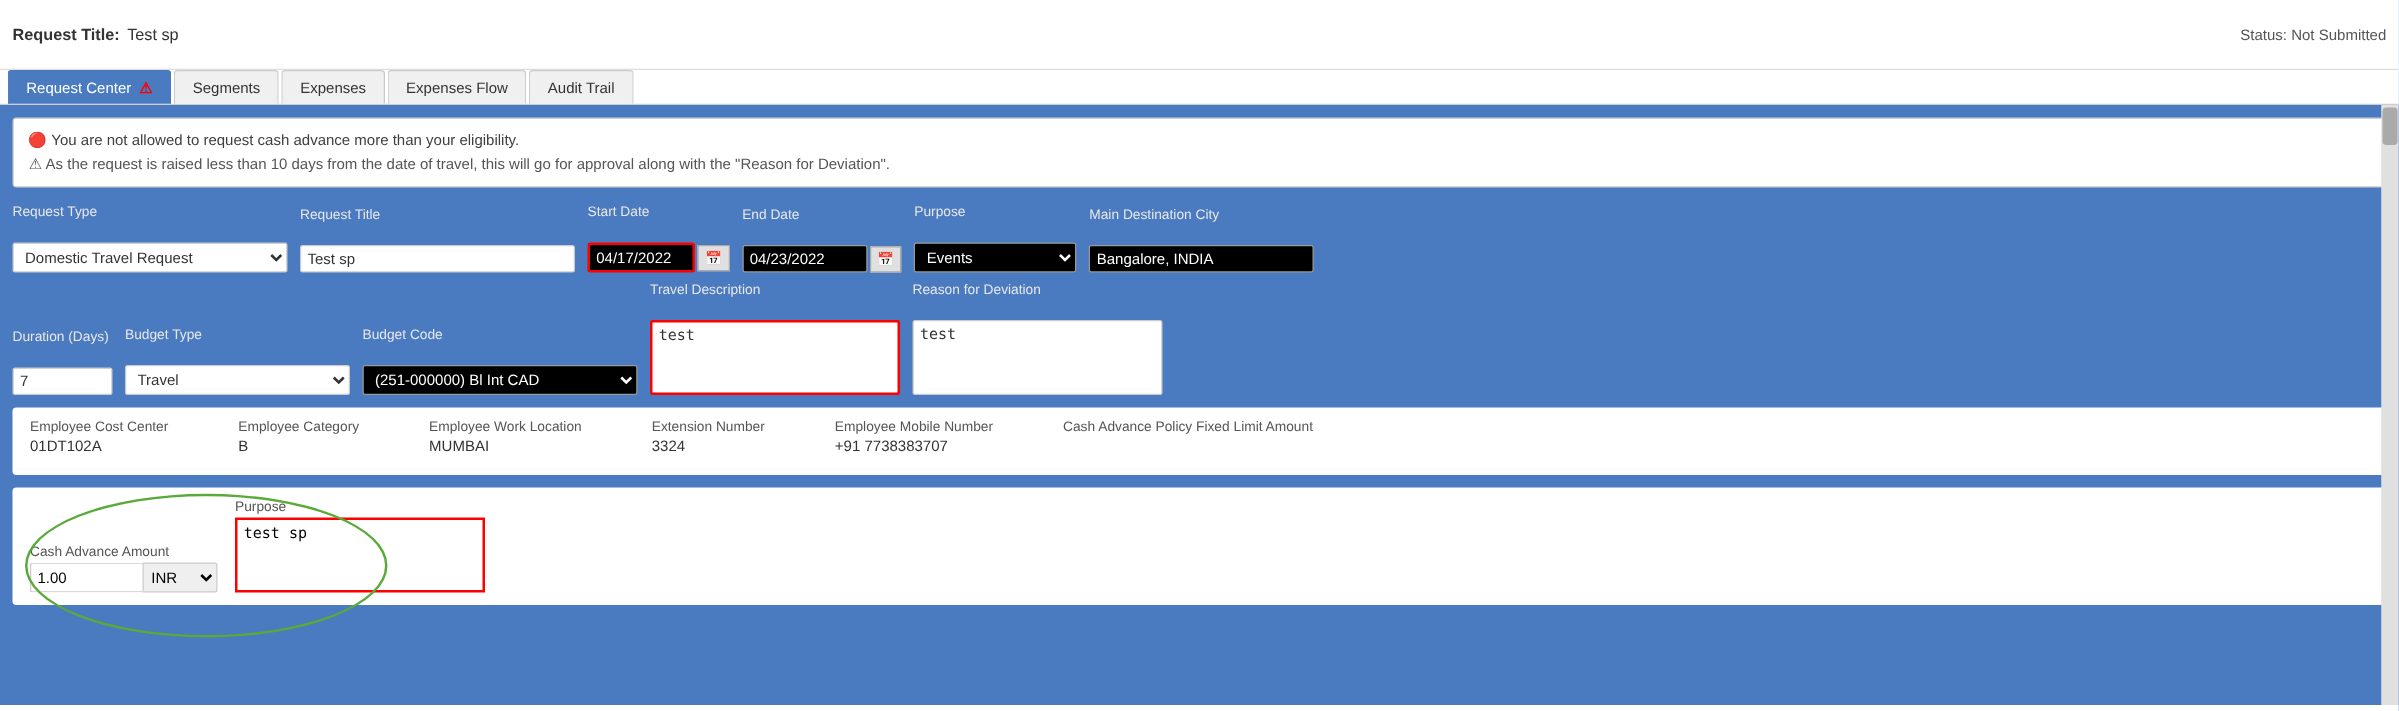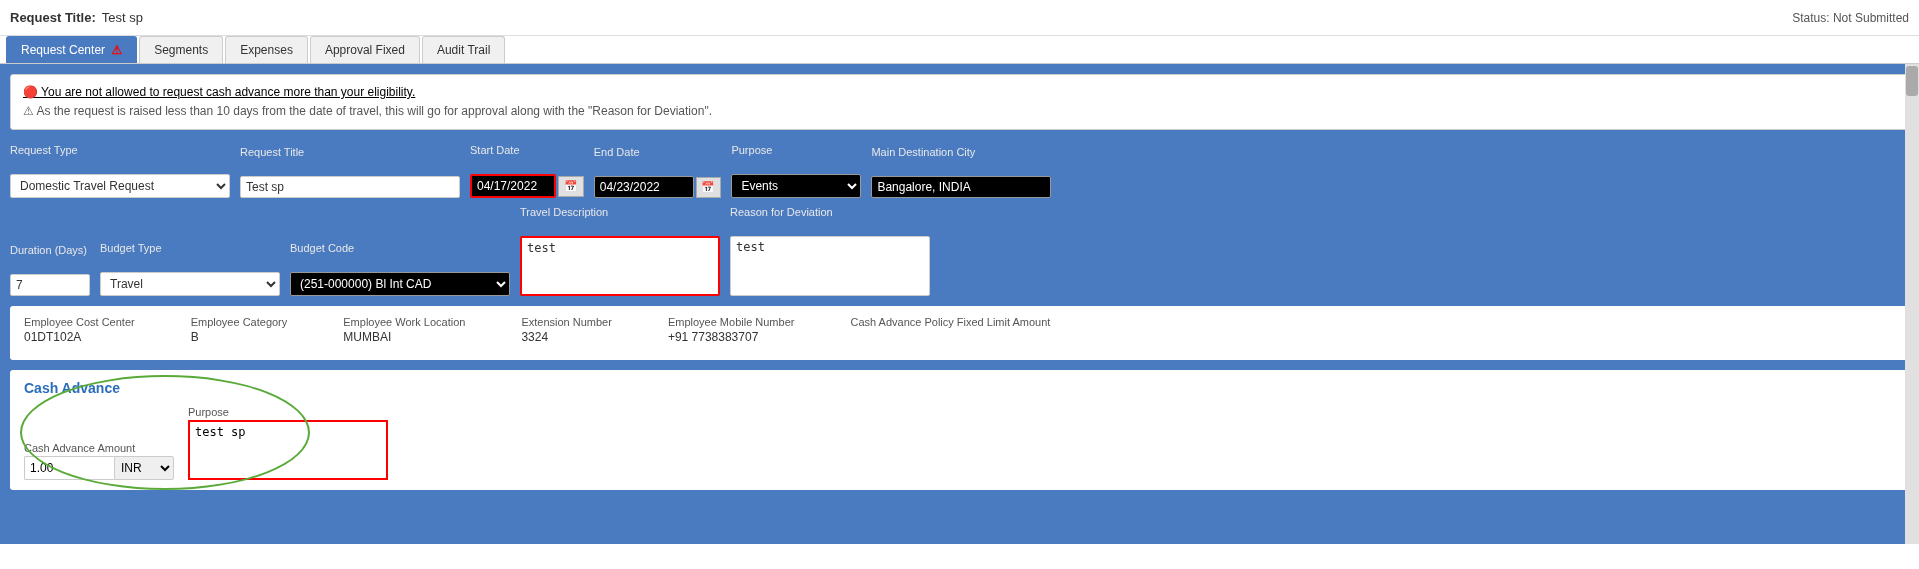--- a/index.html
+++ b/index.html
@@ -6,21 +6,21 @@
     body {
       font-family: Arial, sans-serif;
       font-size: 12px;
       background: #fff;
       color: #333;
     }
 
     .top-bar {
       display: flex;
       align-items: center;
-      padding: 10px 10px;
+      padding: 20px 10px;
       background: #fff;
       border-bottom: 1px solid #ddd;
       justify-content: space-between;
     }
 
     .top-bar-left {
       display: flex;
       align-items: center;
       gap: 6px;
     }
@@ -82,22 +82,21 @@
       background: #fff;
       border: 1px solid #ccc;
       border-radius: 3px;
       padding: 8px 12px;
       margin-bottom: 14px;
       font-size: 12px;
       line-height: 1.6;
     }
 
     .alert-error {
-      color: #000000;
-      text-decoration: underline;
+      color: #404040;
     }
 
     .alert-warning {
       color: #555;
     }
 
     .form-row {
       display: flex;
       gap: 10px;
       margin-bottom: 8px;
@@ -304,21 +303,21 @@
   </div>
 </div>
 
 <div class="tabs-bar">
   <div class="tab active">
     <span>Request Center</span>
     <span class="tab-icon-error">⚠</span>
   </div>
   <div class="tab">Segments</div>
   <div class="tab">Expenses</div>
-  <div class="tab">Approval Fixed</div>
+  <div class="tab">Expenses Flow</div>
   <div class="tab">Audit Trail</div>
 </div>
 
 <div class="main-content">
 
   <div class="alert-box">
     <div class="alert-error">
       <span>🔴</span>
       <span>You are not allowed to request cash advance more than your eligibility.</span>
     </div>
@@ -416,21 +415,20 @@
       </div>
       <div class="white-group" style="margin-left:50px;">
         <label>Cash Advance Policy Fixed Limit Amount</label>
         <span class="value"></span>
       </div>
     </div>
   </div>
 
   <div class="cash-advance-section" style="position:relative; margin-top:10px;">
     <div class="cash-advance-oval"></div>
-    <h3 class="cash-advance-title">Cash Advance</h3>
     <div class="cash-row">
       <div class="cash-group">
         <label>Cash Advance Amount</label>
         <div class="cash-amount-row">
           <input type="text" value="1.00" style="">
           <select>
             <option>INR</option>
             <option>USD</option>
             <option>EUR</option>
           </select>

